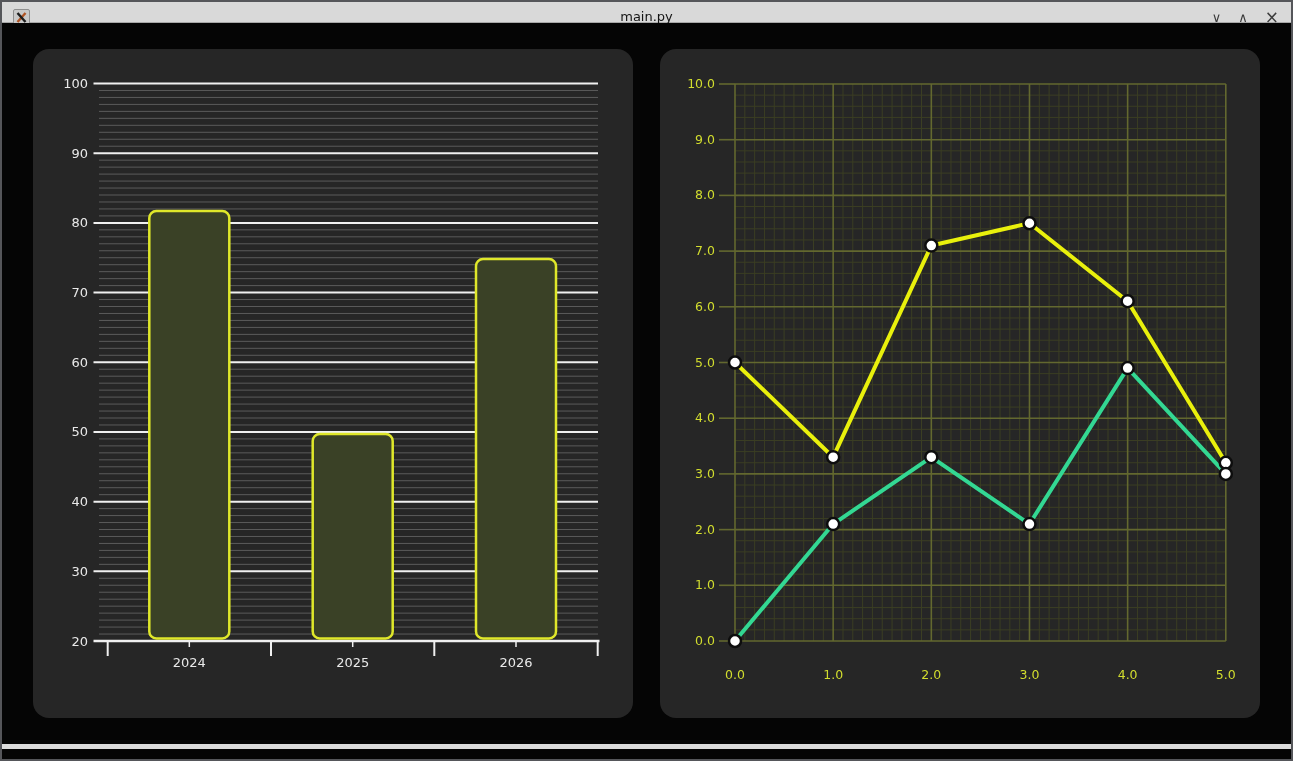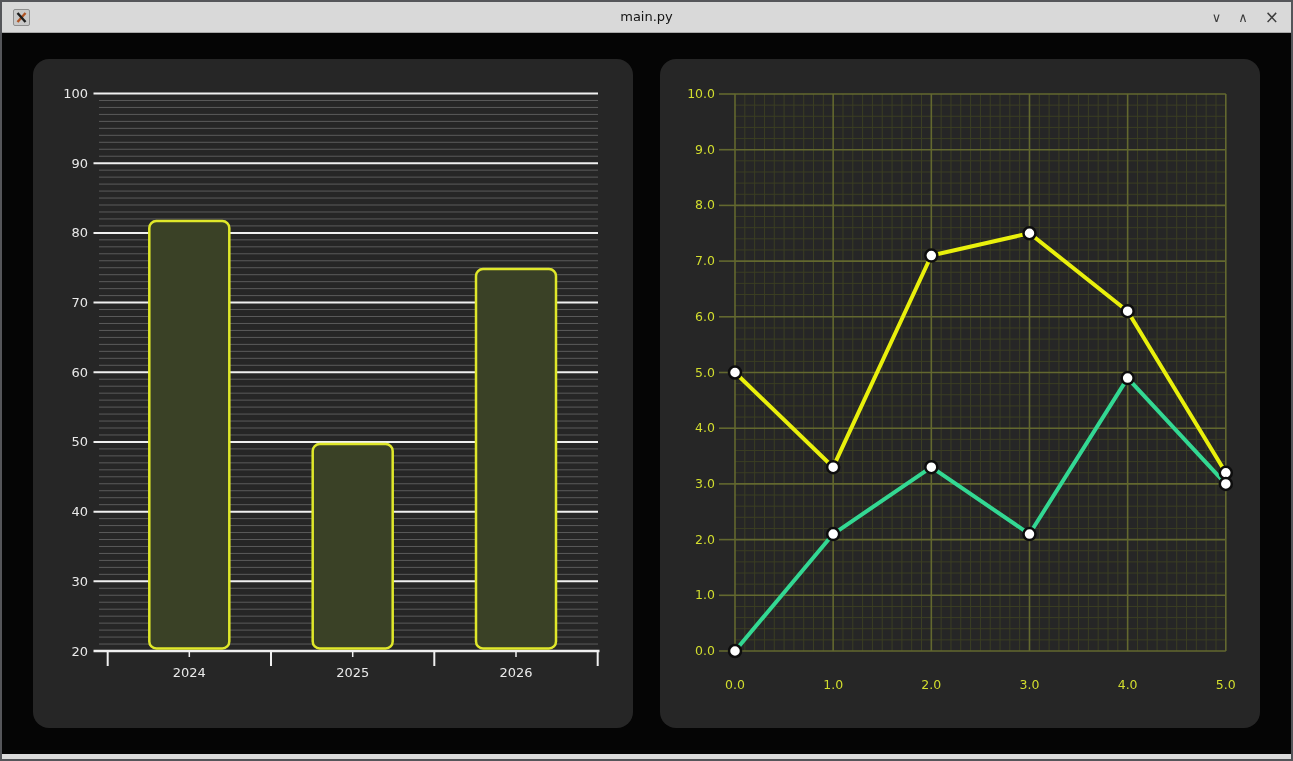--- a/index.html
+++ b/index.html
@@ -1,21 +1,21 @@
 <!DOCTYPE html>
 <html><head>
 <meta charset="utf-8">
 <style>
   html,body{margin:0;padding:0;background:#000;}
   .window{
     width:1293px;height:761px;box-sizing:border-box;
     border:2px solid #55565a;background:#050505;position:relative;
     font-family:"DejaVu Sans","Liberation Sans",sans-serif;overflow:hidden;
   }
-  .titlebar{height:31px;background:#d9d9d9;position:relative;box-sizing:border-box;border-bottom:1px solid #a8a8a8;}
+  .titlebar{height:21px;background:#d9d9d9;position:relative;box-sizing:border-box;border-bottom:1px solid #a8a8a8;}
   .app-icon{position:absolute;left:11px;top:7px;width:17px;height:17px;box-sizing:border-box;
     background:#c9c9c9;border:1px solid #8f8f8f;border-radius:2px;display:flex;align-items:center;justify-content:center;}
   .win-title{position:absolute;left:0;right:0;top:0;text-align:center;line-height:30px;font-size:13px;color:#141414;}
   .controls{position:absolute;right:12px;top:0;height:30px;display:flex;align-items:center;gap:17px;color:#3c3c3c;}
   .ctrl{font-size:13px;line-height:1;}
   .ctrl.close{font-size:17px;}
   .content{position:relative;height:721px;background:#050505;}
   .panel{position:absolute;top:26px;width:600px;height:669px;background:#262626;border-radius:16px;}
   .panel-left{left:31px;}
   .panel-right{left:658px;}

